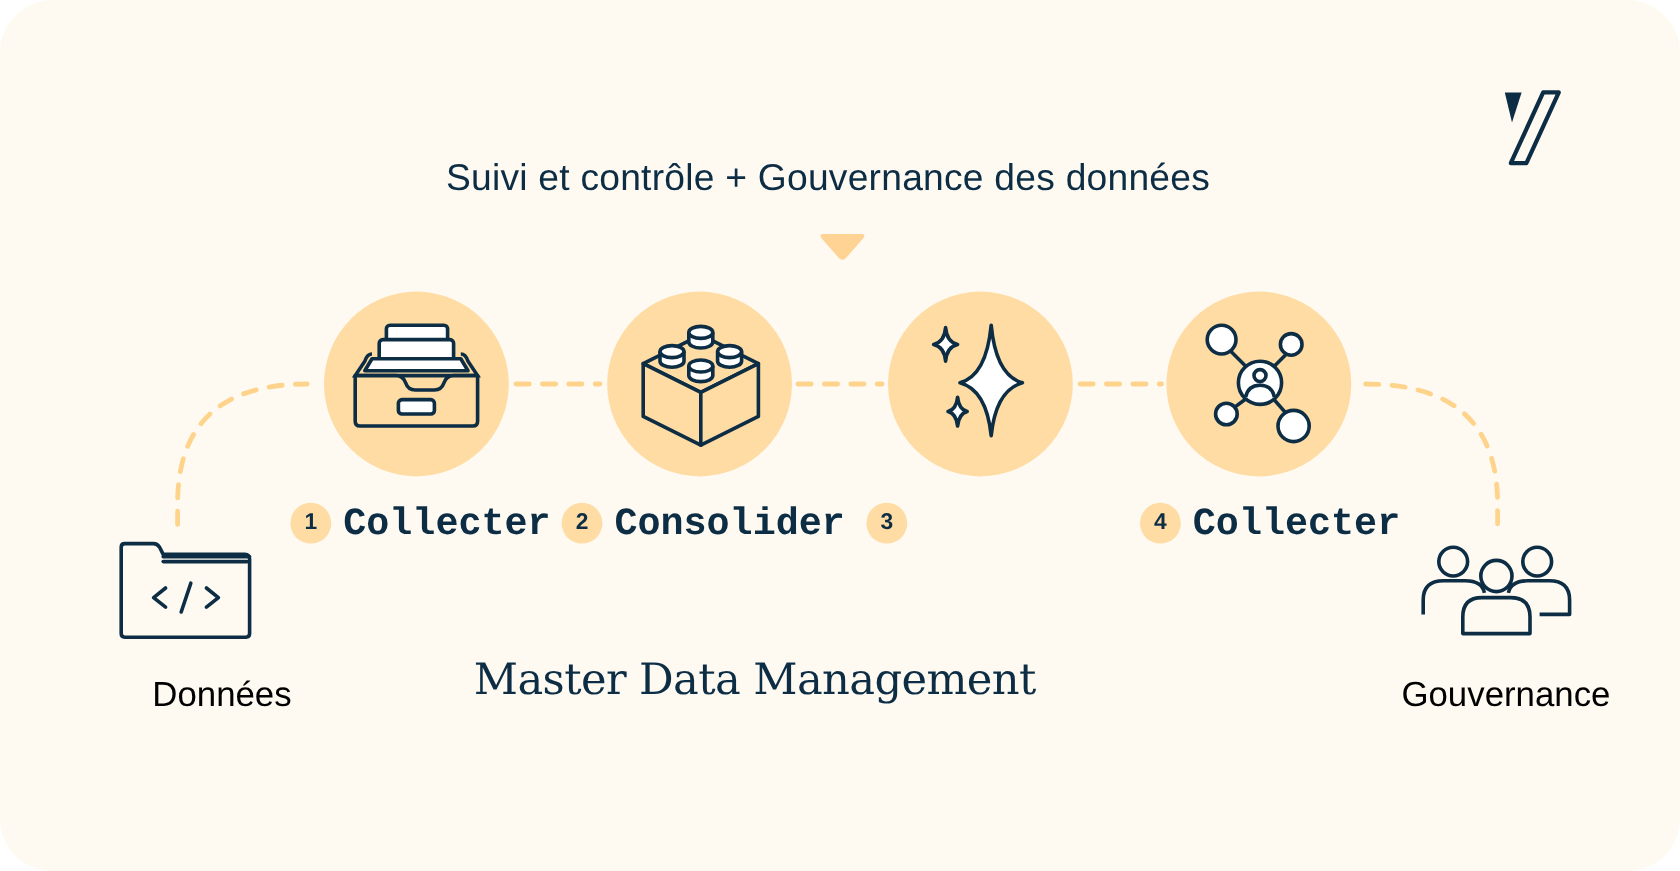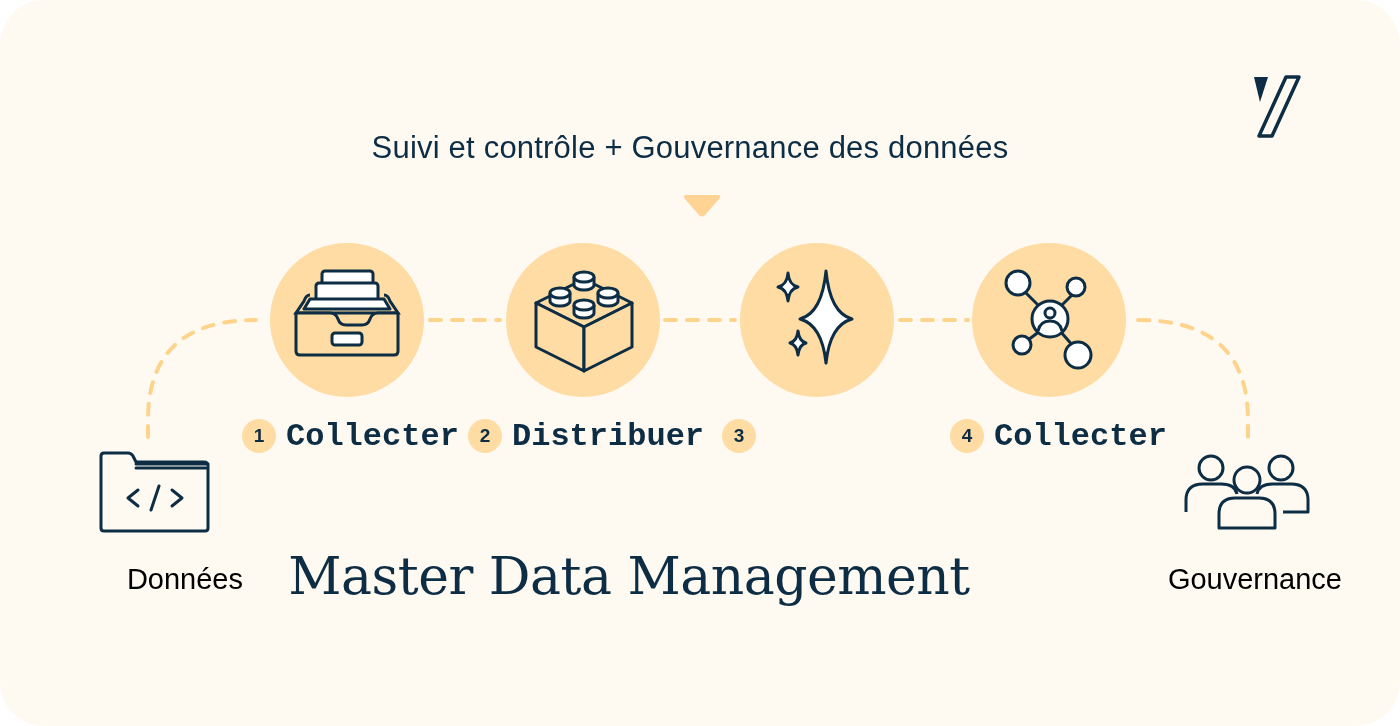--- a/index.html
+++ b/index.html
@@ -5,21 +5,21 @@
     html, body { margin: 0; padding: 0; background: #ffffff; }
     body { width: 1400px; height: 726px; position: relative; overflow: hidden; font-family: "Liberation Sans", sans-serif; }
     .card { position: absolute; left: 0; top: 0; width: 1400px; height: 726px; background: #fefaf2; border-radius: 44px; }
     .abs { position: absolute; }
     .subtitle { left: 0; width: 1380px; top: 130px; text-align: center; font-size: 31px; color: #0d2d45; letter-spacing: 0.2px; }
     .step-circle { width: 154px; height: 154px; border-radius: 50%; background: #fedca3; }
     .step-label { top: 416px; height: 40px; display: flex; align-items: center; gap: 10px; }
     .step-num { width: 34px; height: 34px; border-radius: 50%; background: #fedca3; display: flex; align-items: center; justify-content: center; font-weight: bold; font-size: 19px; color: #0d2d45; }
     .step-text { font-weight: bold; font-size: 32px; color: #0d2d45; font-family: Liberation Mono, monospace; }
     .side-label { font-size: 29px; color: #000000; text-align: right; }
-    .mdm-title { left: 0; width: 1258px; top: 546px; text-align: center; font-family: "DejaVu Serif", serif; font-size: 52px; color: #0d2d45; letter-spacing: -0.5px; }
+    .mdm-title { left: 0; width: 1258px; top: 546px; text-align: center; font-family: "DejaVu Serif", serif; font-size: 36px; color: #0d2d45; letter-spacing: -0.5px; }
     svg { overflow: visible; }
   </style>
 </head>
 <body>
 
 <div class="card">
 
   <svg class="abs" style="left:1250px;top:74px;" width="54" height="66" viewBox="0 0 54 66">
     <polygon points="4,3 18,3 10,28" fill="#0d2d45"></polygon>
     <polygon points="36,3 49,3 22,62 9,62" fill="none" stroke="#0d2d45" stroke-width="3.5" stroke-linejoin="round"></polygon>
@@ -103,21 +103,21 @@
       </g>
     </svg>
   </div>
 
   <div class="abs step-label" style="left:242px;">
     <div class="step-num">1</div>
     <div class="step-text">Collecter</div>
   </div>
   <div class="abs step-label" style="left:468px;">
     <div class="step-num">2</div>
-    <div class="step-text">Distribuer</div>
+    <div class="step-text">Consolider</div>
   </div>
   <div class="abs step-label" style="left:722px;">
     <div class="step-num">3</div>
   </div>
   <div class="abs step-label" style="left:950px;">
     <div class="step-num">4</div>
     <div class="step-text">Collecter</div>
   </div>
 
   <svg class="abs" style="left:98px;top:450px;" width="114" height="84" viewBox="0 0 114 84">

